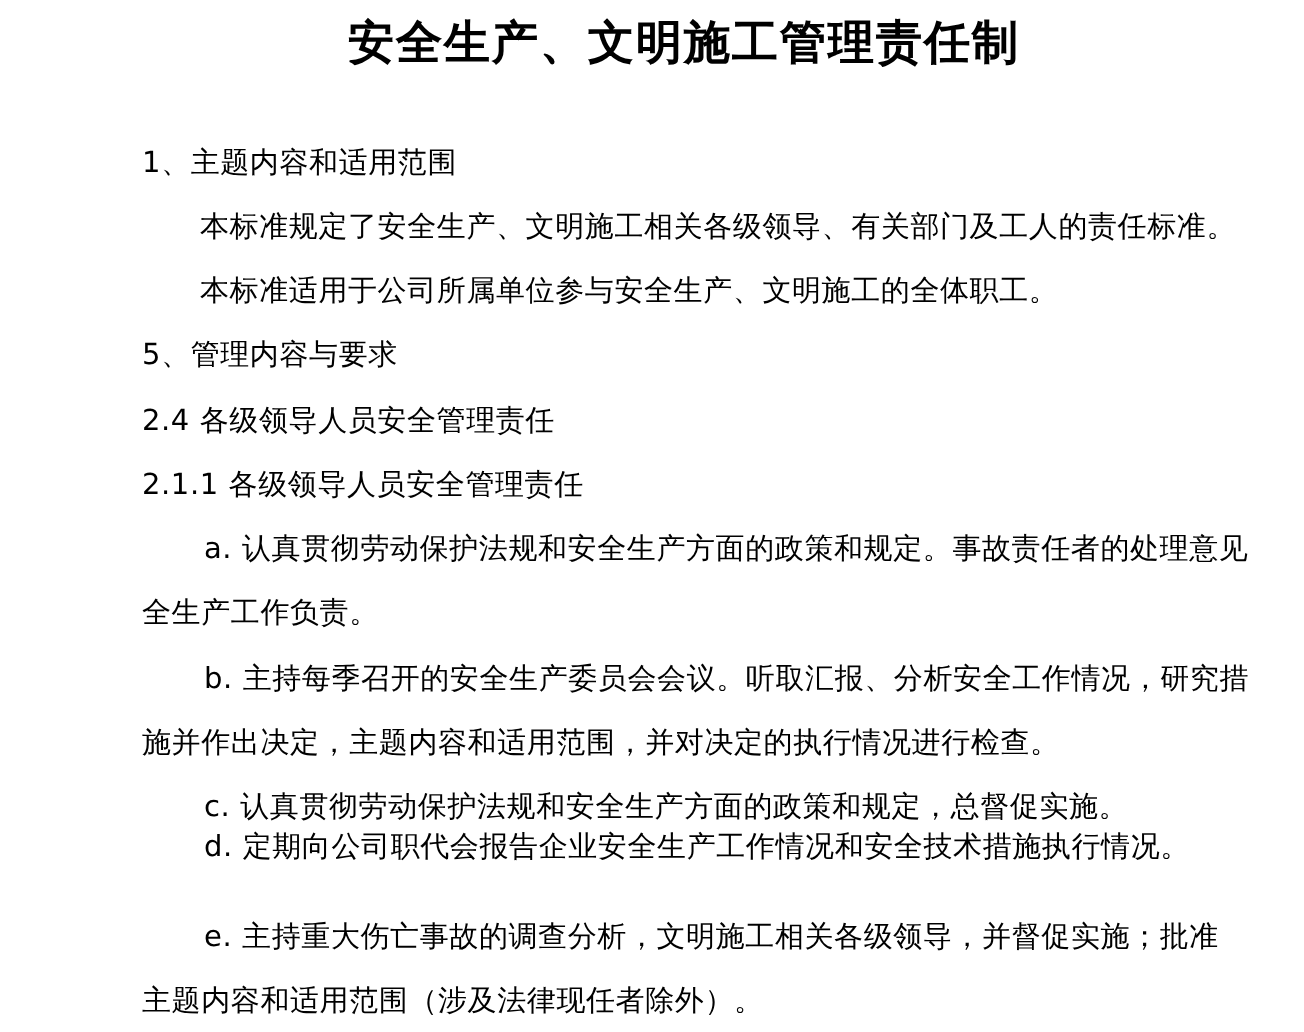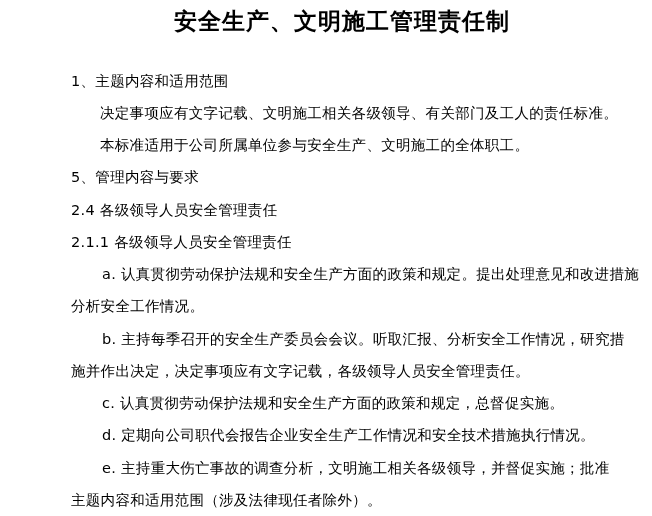--- a/index.html
+++ b/index.html
@@ -12,26 +12,26 @@
     .ind { left: 60px; }
     .ind2 { left: 62px; }
   </style>
 </head>
 <body>
 
 <div>
   <div class="title">安全生产、文明施工管理责任制</div>
 
   <div class="line" style="top:72px">1、主题内容和适用范围</div>
-  <div class="line ind" style="top:104px">决定事项应有文字记载、文明施工相关各级领导、有关部门及工人的责任标准。</div>
+  <div class="line ind" style="top:104px">本标准规定了安全生产、文明施工相关各级领导、有关部门及工人的责任标准。</div>
   <div class="line ind" style="top:136px">本标准适用于公司所属单位参与安全生产、文明施工的全体职工。</div>
   <div class="line" style="top:168px">5、管理内容与要求</div>
   <div class="line" style="top:201px">2.4  各级领导人员安全管理责任</div>
   <div class="line" style="top:233px">2.1.1  各级领导人员安全管理责任</div>
-  <div class="line ind2" style="top:265px">a. 认真贯彻劳动保护法规和安全生产方面的政策和规定。提出处理意见和改进措施</div>
-  <div class="line" style="top:297px">分析安全工作情况。</div>
+  <div class="line ind2" style="top:265px">a. 认真贯彻劳动保护法规和安全生产方面的政策和规定。事故责任者的处理意见</div>
+  <div class="line" style="top:297px">全生产工作负责。</div>
   <div class="line ind2" style="top:330px">b. 主持每季召开的安全生产委员会会议。听取汇报、分析安全工作情况，研究措</div>
-  <div class="line" style="top:362px">施并作出决定，决定事项应有文字记载，各级领导人员安全管理责任。</div>
+  <div class="line" style="top:362px">施并作出决定，主题内容和适用范围，并对决定的执行情况进行检查。</div>
   <div class="line ind2" style="top:394px">c. 认真贯彻劳动保护法规和安全生产方面的政策和规定，总督促实施。</div>
-  <div class="line ind2" style="top:426px">d. 定期向公司职代会报告企业安全生产工作情况和安全技术措施执行情况。</div>
+  <div class="line ind2" style="top:414px">d. 定期向公司职代会报告企业安全生产工作情况和安全技术措施执行情况。</div>
   <div class="line ind2" style="top:459px">e. 主持重大伤亡事故的调查分析，文明施工相关各级领导，并督促实施；批准</div>
   <div class="line" style="top:491px">主题内容和适用范围（涉及法律现任者除外）。</div>
 </div>
 
 </body></html>

